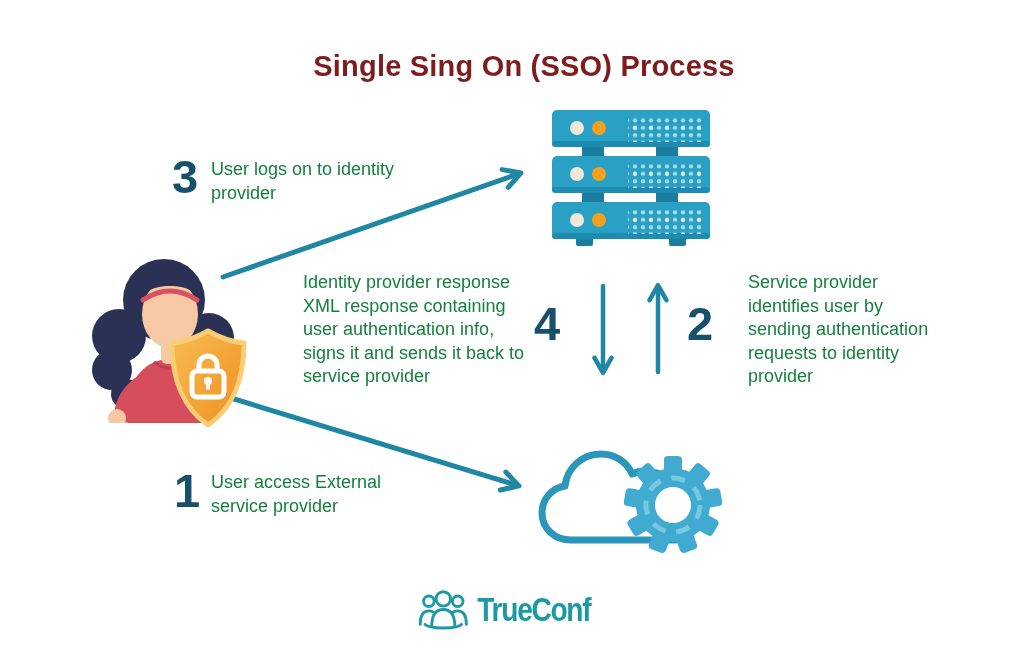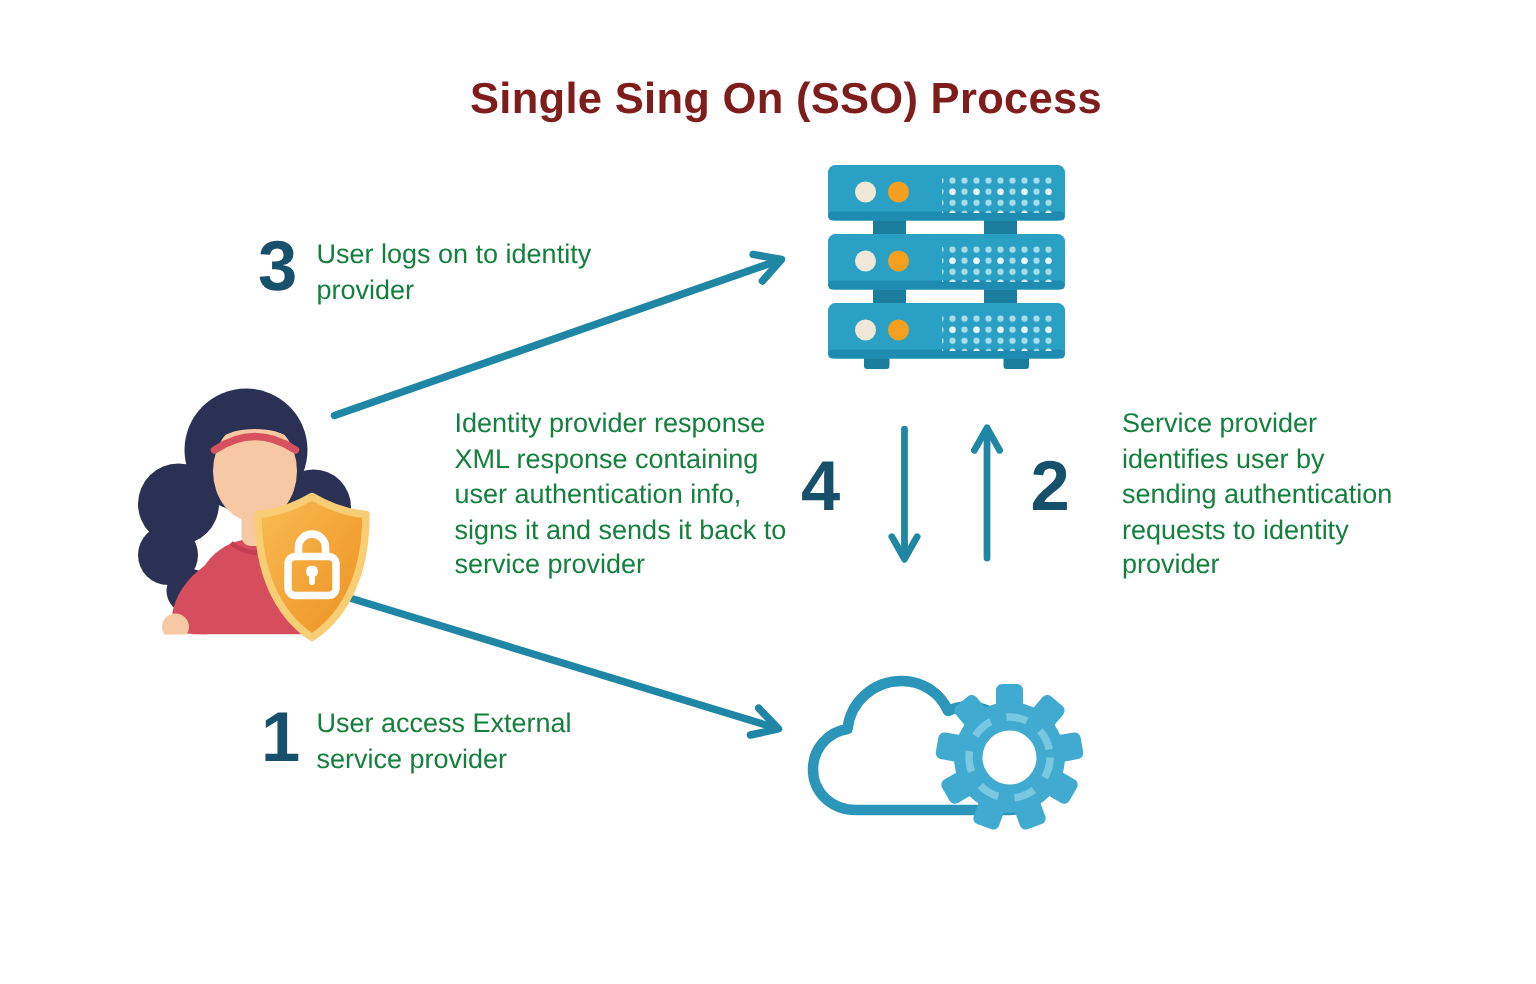--- a/index.html
+++ b/index.html
@@ -146,14 +146,28 @@
         <use href="#t" transform="rotate(240)"></use>
         <use href="#t" transform="rotate(280)"></use>
         <use href="#t" transform="rotate(320)"></use>
         <circle r="37"></circle>
       </g>
       <circle r="27" fill="none" stroke="#79c8e1" stroke-width="5" stroke-dasharray="14 11"></circle>
       <circle r="18" fill="#ffffff"></circle>
     </g>
   </svg>
 
+  <div class="logo">
+    <svg width="50" height="46" viewBox="0 0 52 46">
+      <g stroke="#1b9aa5" stroke-width="3" fill="#ffffff" stroke-linecap="round">
+        <path d="M2,39 C2,30 5,25 11,25 C14.5,25 16.8,26.5 18,29"></path>
+        <circle cx="11" cy="15" r="5.5"></circle>
+        <path d="M34,29 C35.2,26.5 37.5,25 41,25 C47,25 50,30 50,39"></path>
+        <circle cx="41" cy="15" r="5.5"></circle>
+        <path d="M14,41 C14,29 18,23.5 26,23.5 C34,23.5 38,29 38,41"></path>
+        <circle cx="26" cy="12.5" r="7.5"></circle>
+        <path d="M7,39 C11,44 41,44 45,39" fill="none"></path>
+      </g>
+    </svg>
+    <span class="logo-text">TrueConf</span>
+  </div>
 
 </div>
 
 </body></html>

